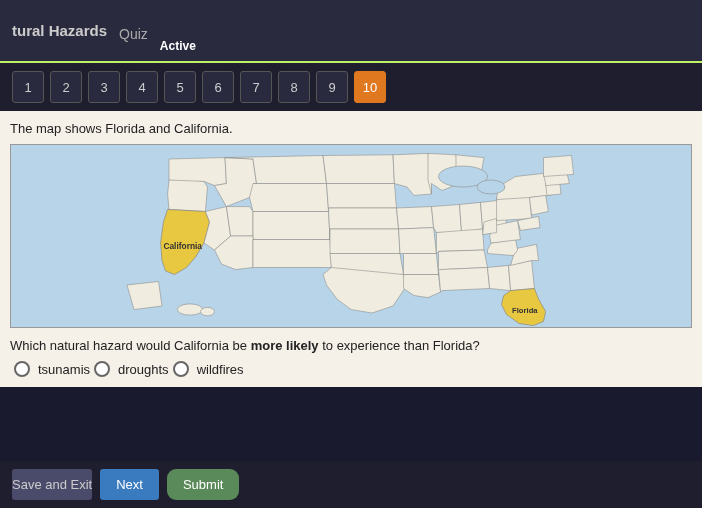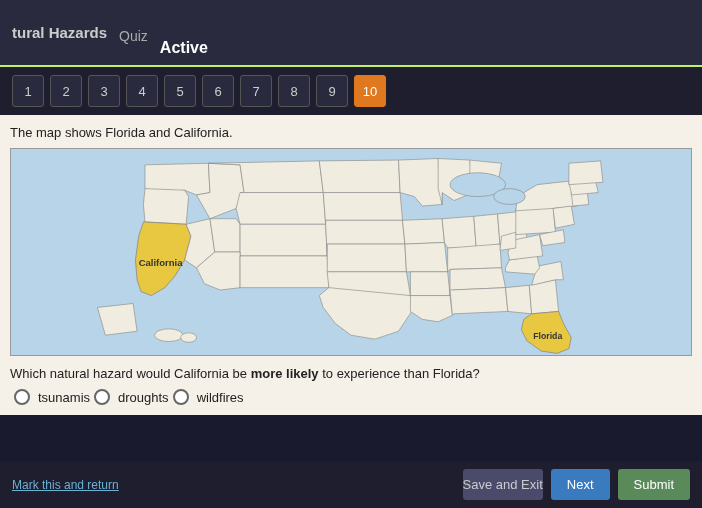--- a/index.html
+++ b/index.html
@@ -22,21 +22,21 @@
     }
 
     .quiz-label {
       color: #aaa;
       font-size: 14px;
       margin-top: 6px;
     }
 
     .active-label {
       color: #fff;
-      font-size: 16px;
+      font-size: 12px;
       font-weight: bold;
       margin-top: 31px;
     }
 
     .question-nav {
       background: #1e1e2e;
       padding: 8px 12px;
       display: flex;
       align-items: center;
       gap: 6px;
@@ -69,21 +69,21 @@
     }
 
     .question-text {
       font-size: 13px;
       color: #222;
       margin-bottom: 8px;
     }
 
     .map-container {
       width: 100%;
-      height: 208px;
+      height: 184px;
       background: #b8d4e8;
       border: 1px solid #999;
       position: relative;
       overflow: hidden;
     }
 
     
     .map-svg {
       width: 100%;
       height: 100%;
@@ -168,21 +168,21 @@
       border-radius: 3px;
     }
 
     .btn-submit {
       background: #5a8a5a;
       color: #fff;
       border: none;
       padding: 8px 16px;
       font-size: 13px;
       cursor: pointer;
-      border-radius: 3px;
+      border-radius: 9px;
     }
 
     .partial-title {
       color: #ccc;
       font-size: 15px;
       font-weight: bold;
     }
   </style>
 </head>
 <body>
@@ -333,19 +333,18 @@
       <span>droughts</span>
     </label>
     <label class="option-item">
       <div class="radio-circle"></div>
       <span>wildfires</span>
     </label>
   </div>
 </div>
 
 <div class="bottom-bar">
-  <span class="mark-return">Mark this and return</span>
   <div class="btn-group">
     <button class="btn-save">Save and Exit</button>
     <button class="btn-next">Next</button>
     <button class="btn-submit">Submit</button>
   </div>
 </div>
 
 </body></html>

